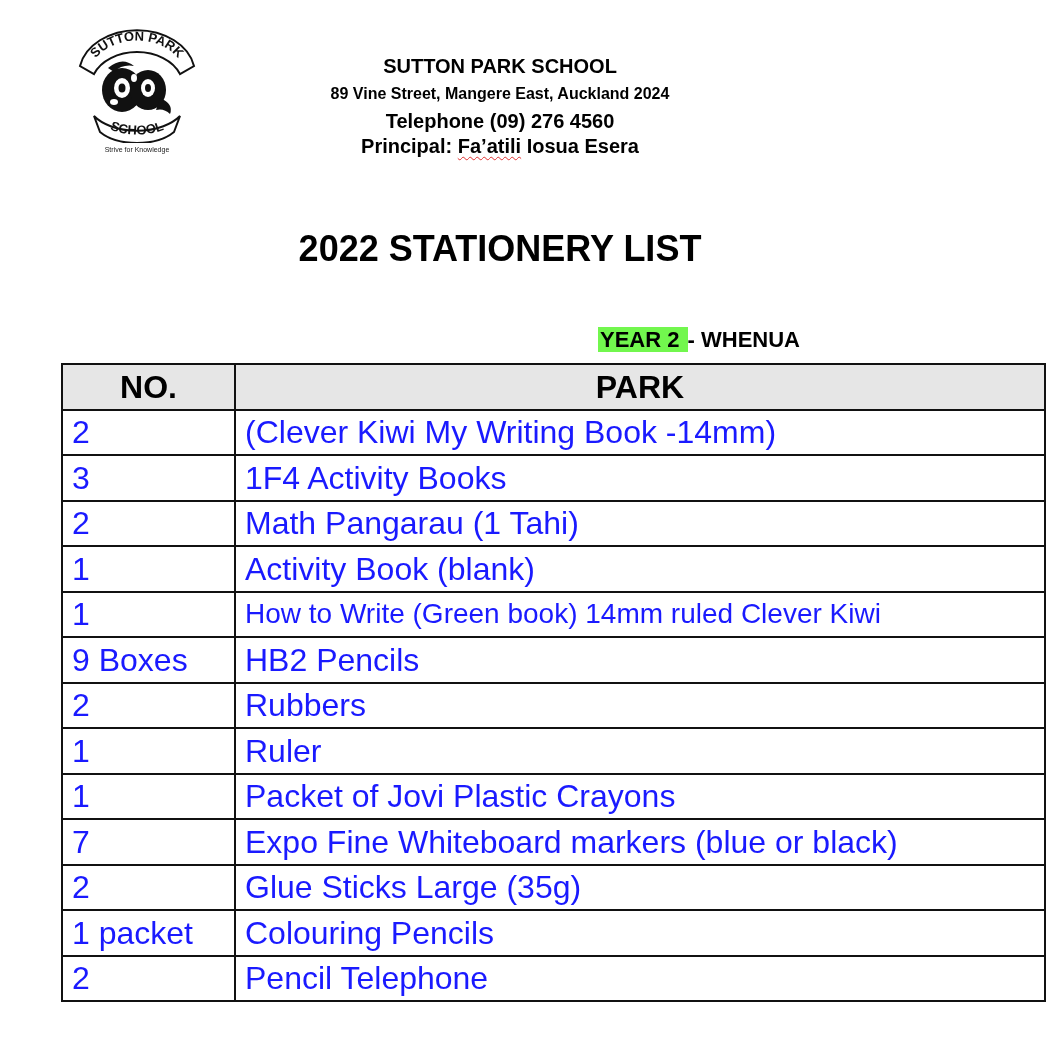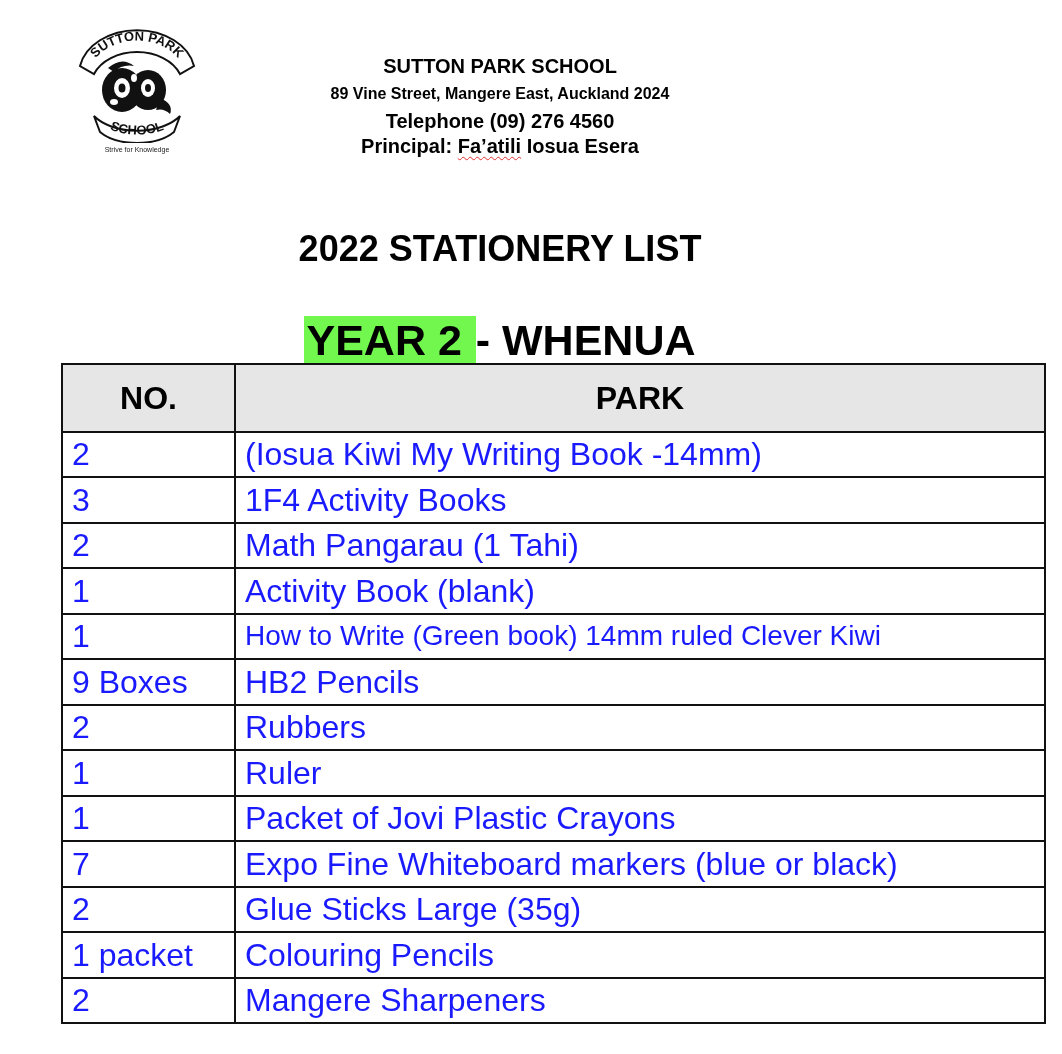--- a/index.html
+++ b/index.html
@@ -26,35 +26,35 @@
   .squiggle {
     text-decoration: underline wavy #e03030;
     text-decoration-thickness: 1px;
     text-underline-offset: 3px;
   }
   .doc-title {
     position: absolute; left: 200px; top: 227px; width: 600px; text-align: center;
     font-size: 36px; font-weight: bold; line-height: 44px;
   }
   .year-title {
-    position: absolute; left: 200px; top: 318px; width: 600px; text-align: center;
-    font-size: 43px; font-weight: bold; line-height: 44px;
+    position: absolute; left: 200px; top: 318px; width: 600px; text-align: right;
+    font-size: 22px; font-weight: bold; line-height: 44px;
   }
   .highlight { background: #72f74e; padding: 0 2px; }
   table.list {
     position: absolute; left: 61px; top: 363px; width: 983px;
     border-collapse: collapse; table-layout: fixed;
   }
   table.list td, table.list th {
     border: 2px solid #111;
     height: 43.5px; padding: 0 0 0 9px; text-align: left;
     font-size: 32px; line-height: 40px; white-space: nowrap; overflow: hidden;
   }
   table.list th {
-    background: #e6e6e6; font-weight: bold; text-align: center; padding: 11px; color: #000;
+    background: #e6e6e6; font-weight: bold; text-align: center; padding: 0; color: #000;
   }
   table.list td { color: #1a1aff; }
   table.list td.small { font-size: 28px; }
   col.c1 { width: 173px; }
   col.c2 { width: 810px; }
 </style>
 </head>
 <body>
 
 <div class="logo">
@@ -110,21 +110,21 @@
     </colgroup>
   <thead>
     <tr>
       <th>NO.</th>
       <th>PARK</th>
     </tr>
   </thead>
   <tbody>
     <tr>
         <td>2</td>
-        <td>(Iosua Kiwi My Writing Book -14mm)</td>
+        <td>(Clever Kiwi My Writing Book -14mm)</td>
       </tr>
     <tr>
         <td>3</td>
         <td>1F4 Activity Books</td>
       </tr>
     <tr>
         <td>2</td>
         <td>Math Pangarau (1 Tahi)</td>
       </tr>
     <tr>
@@ -158,16 +158,16 @@
     <tr>
         <td>2</td>
         <td>Glue Sticks Large (35g)</td>
       </tr>
     <tr>
         <td>1 packet</td>
         <td>Colouring Pencils</td>
       </tr>
     <tr>
         <td>2</td>
-        <td>Mangere Sharpeners</td>
+        <td>Pencil Telephone</td>
       </tr>
   </tbody>
 </table>
 
 </body></html>

